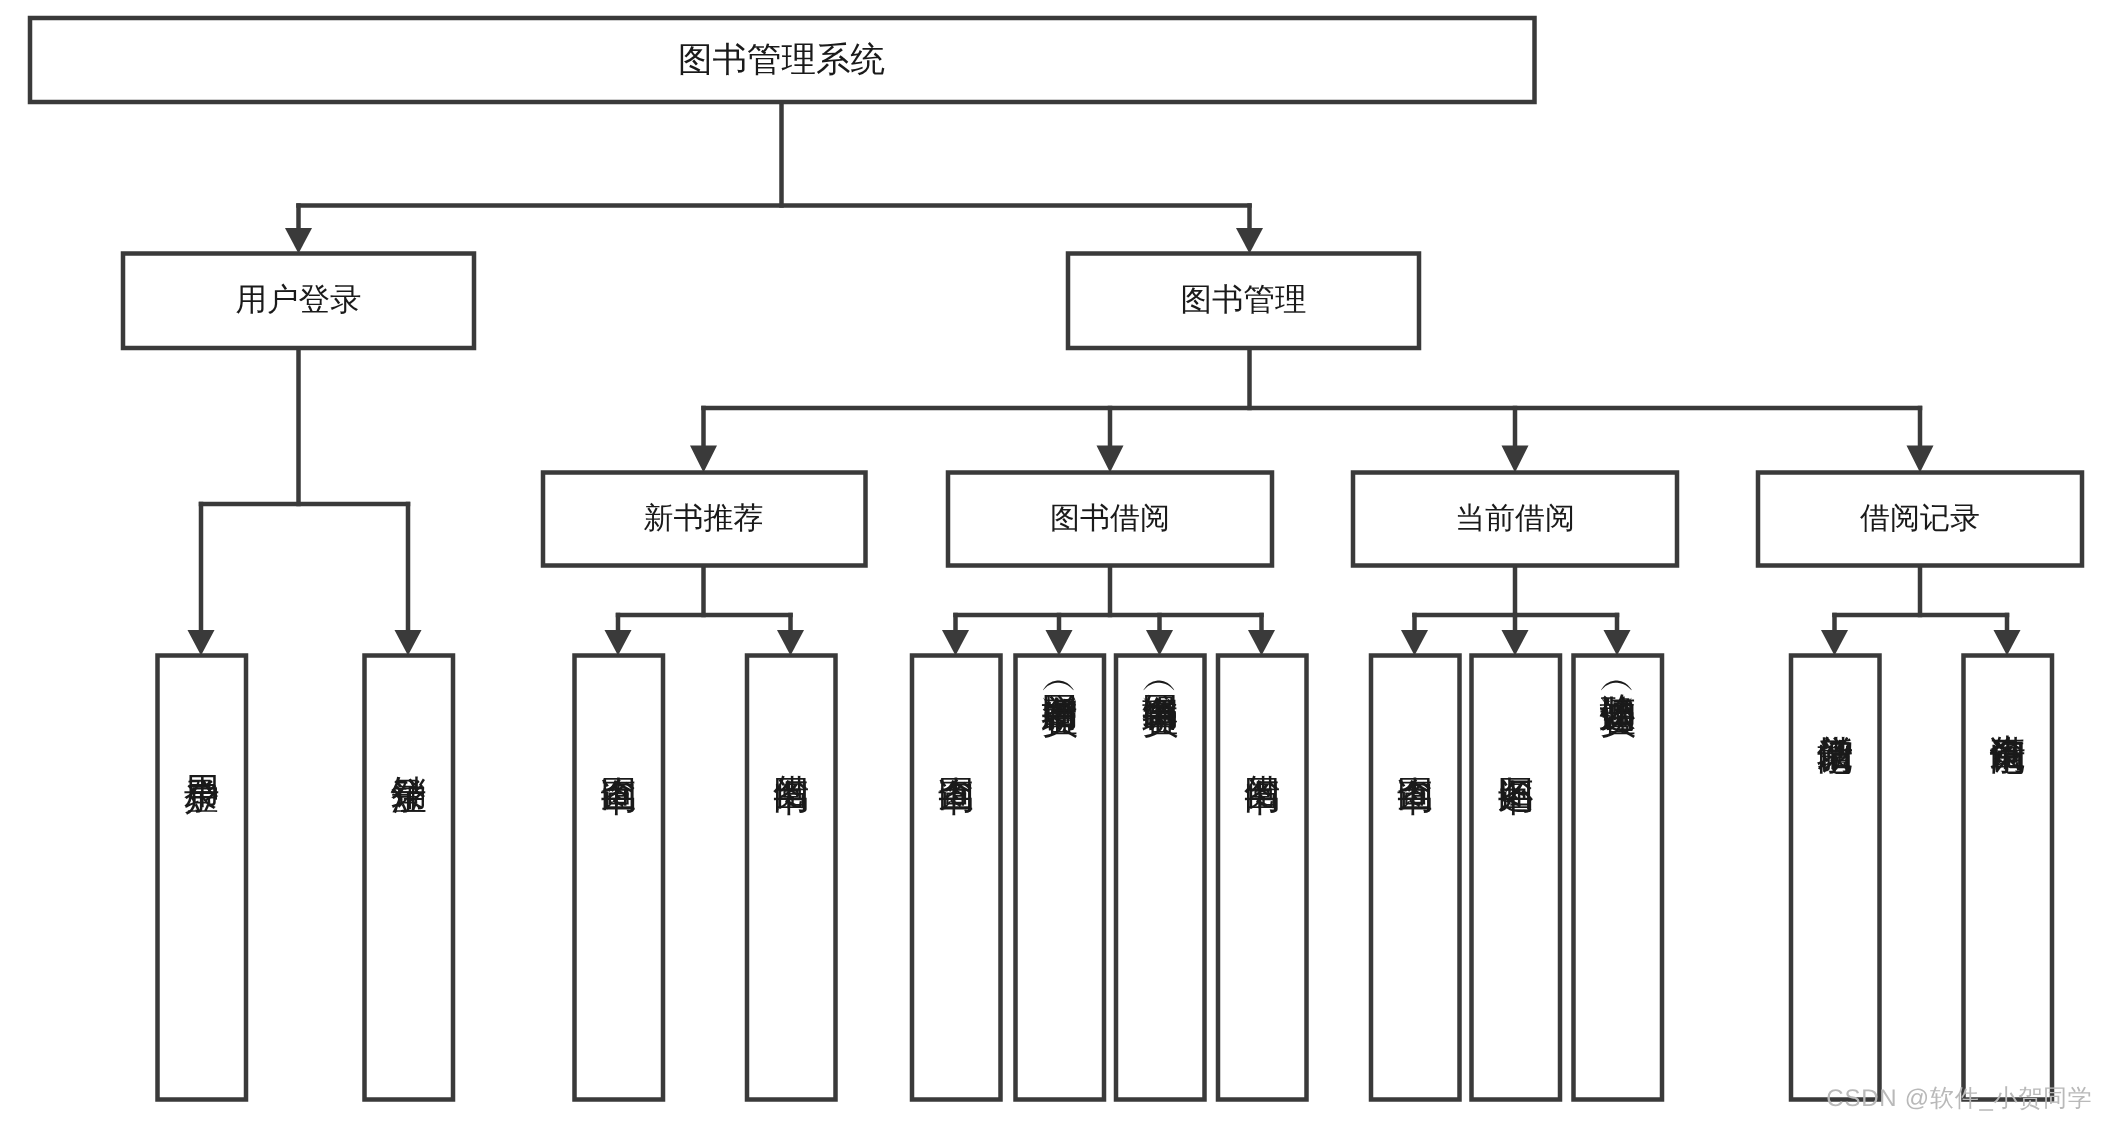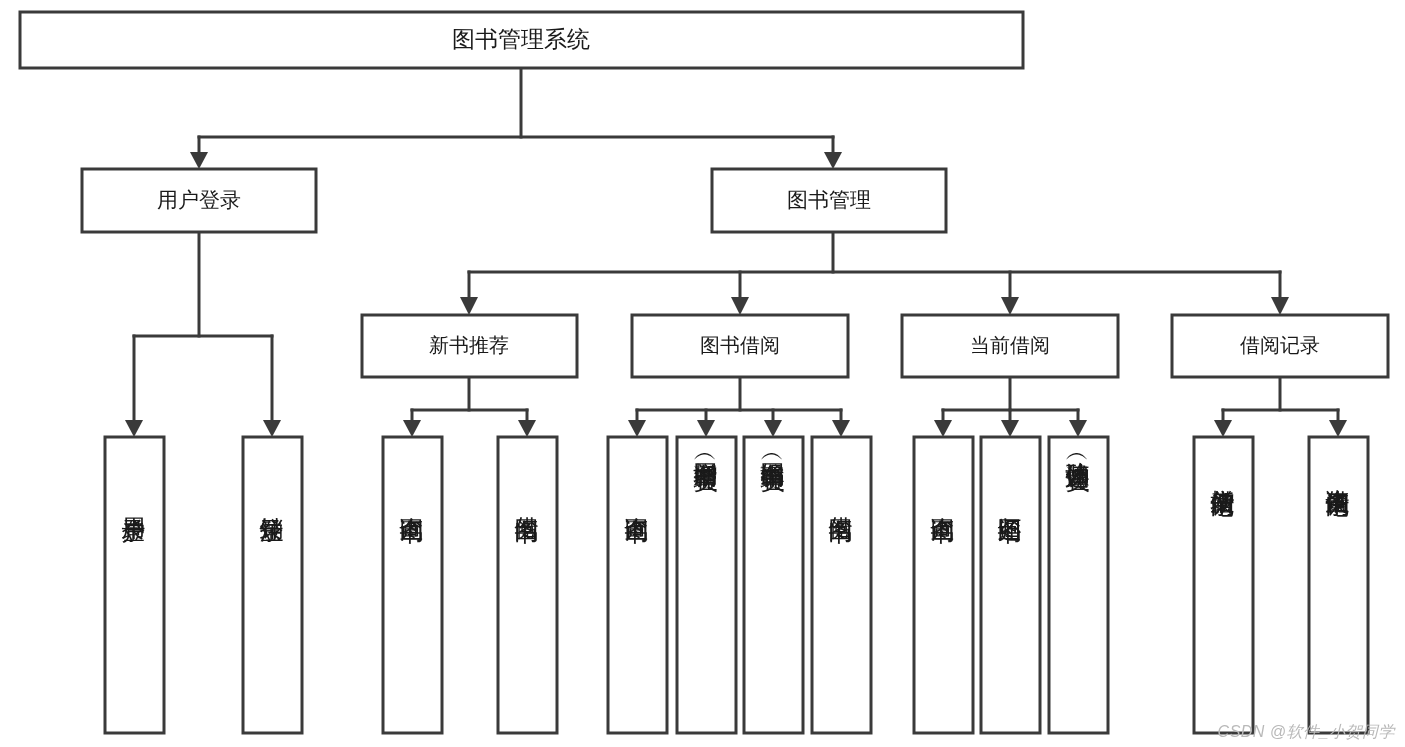--- a/index.html
+++ b/index.html
@@ -22,21 +22,21 @@
     writing-mode:vertical-rl;
     text-orientation:upright;
     letter-spacing:1px;
     text-anchor:middle;
   }
   .conn{stroke:#3a3a3a;stroke-width:3;fill:none;stroke-linecap:square;}
   .arrow-head{fill:#3a3a3a;stroke:none;}
   .watermark{
     position:absolute;right:10px;bottom:4px;
     font-family:"Liberation Sans","DejaVu Sans",sans-serif;
-    font-size:16px;color:#b9b9b9;white-space:nowrap;letter-spacing:0.5px;font-style:italic;
+    font-size:16px;color:#b9b9b9;white-space:nowrap;letter-spacing:0.5px;
   }
 </style>
 </head>
 <body>
 
 <svg id="diagram" viewBox="0 0 1405 747" xmlns="http://www.w3.org/2000/svg">
 
   <g>
 
     <path class="conn" d="M521,68 L521,137"></path>

